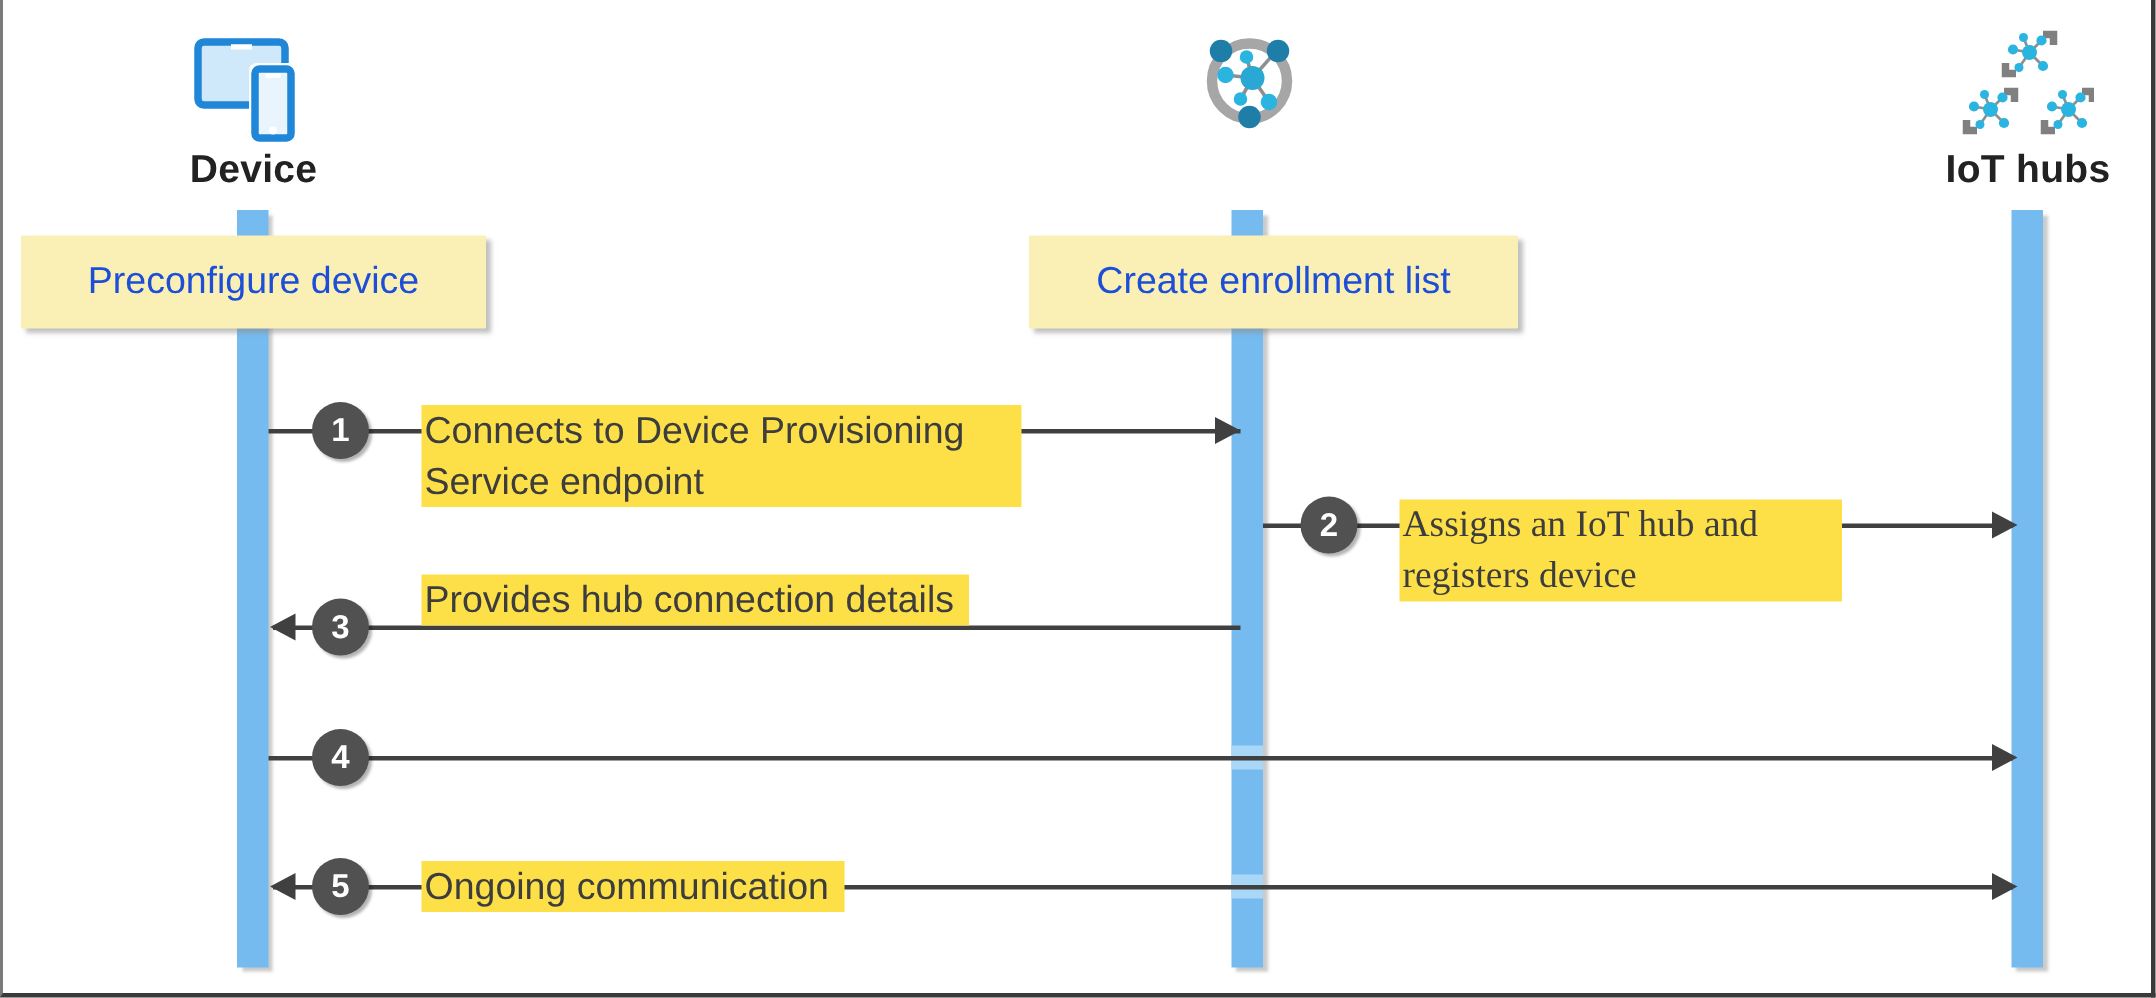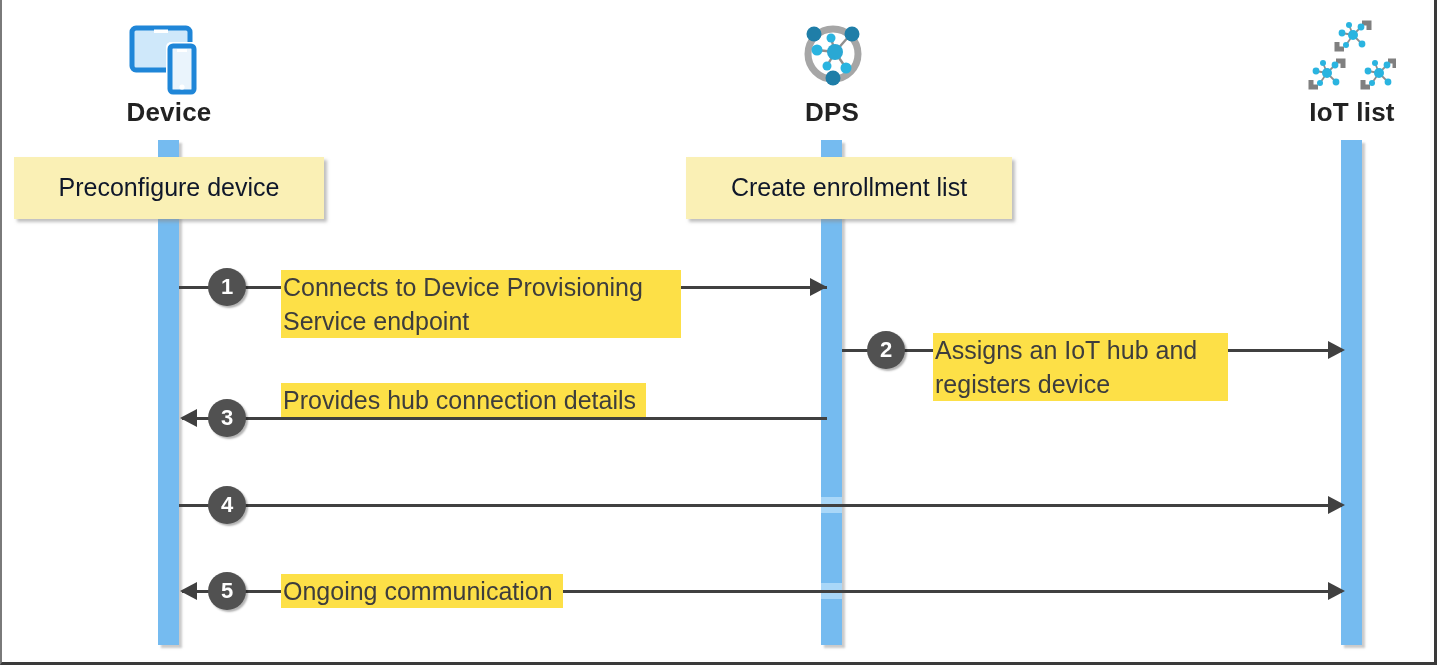--- a/index.html
+++ b/index.html
@@ -13,21 +13,21 @@
     text-align:center; letter-spacing:0.2px;
   }
   .lifeline {
     position:absolute; top:140px; width:21px; height:505px; background:#75BBF0;
     box-shadow:3px 3px 2px rgba(150,150,150,0.5); z-index:1;
   }
   .cross-highlight { position:absolute; width:21px; height:16px; background:#A9D7F8; z-index:2; }
   .note {
     position:absolute; top:157px; height:62px; background:#FAF0B5;
     box-shadow:3px 3px 3px rgba(140,140,140,0.55); z-index:3;
-    font-size:25px; color:#0f172a; text-align:center; line-height:60px;
+    font-size:25px; color:#1d4ed8; text-align:center; line-height:60px;
   }
   .msg-line { position:absolute; height:3px; background:#404040; z-index:4; }
   .arrow-right {
     position:absolute; width:0; height:0; z-index:4;
     border-top:9px solid transparent; border-bottom:9px solid transparent; border-left:17px solid #404040;
   }
   .arrow-left {
     position:absolute; width:0; height:0; z-index:4;
     border-top:9px solid transparent; border-bottom:9px solid transparent; border-right:17px solid #404040;
   }
@@ -131,41 +131,40 @@
           <circle cx="8" cy="13" r="3.4" fill="#2AB4E0"></circle>
         <circle cx="15" cy="5" r="3" fill="#2AB4E0"></circle>
           <circle cx="12" cy="25" r="3" fill="#2AB4E0"></circle>
         <circle cx="28" cy="24" r="3.4" fill="#2AB4E0"></circle>
           <circle cx="27" cy="7" r="3.4" fill="#2AB4E0"></circle>
       </g>
     </svg>
   </div>
 
   <div class="actor-label" style="left:92px;  width:150px;">Device</div>
-  <div class="actor-label" style="left:755px; width:150px;">DPS</div>
-  <div class="actor-label" style="left:1275px;width:150px;">IoT list</div>
+  <div class="actor-label" style="left:1275px;width:150px;">IoT hubs</div>
 
   <div class="lifeline" style="left:156px;"></div>
   <div class="lifeline" style="left:819px;"></div>
   <div class="lifeline" style="left:1339px;"></div>
 
   <div class="cross-highlight" style="left:819px; top:497px;"></div>
   <div class="cross-highlight" style="left:819px; top:583px;"></div>
 
   <div class="note" style="left:12px;  width:310px;">Preconfigure device</div>
   <div class="note" style="left:684px; width:326px;">Create enrollment list</div>
 
   <div class="msg-line" style="left:177px; top:286px; width:648px;"></div>
   <div class="arrow-right" style="left:808px; top:278px;"></div>
   <div class="msg-text" style="left:279px; top:270px; width:400px;">Connects to Device Provisioning Service endpoint</div>
   <div class="step-circle" style="left:206px; top:268px;">1</div>
 
   <div class="msg-line" style="left:840px; top:349px; width:500px;"></div>
   <div class="arrow-right" style="left:1326px; top:341px;"></div>
-  <div class="msg-text" style="left:931px; top:333px; width:295px;">Assigns an IoT hub and registers device</div>
+  <div class="msg-text" style="left:931px; top:333px; width:295px;font-family:Liberation Serif, serif;">Assigns an IoT hub and registers device</div>
   <div class="step-circle" style="left:865px; top:331px;">2</div>
 
   <div class="msg-line" style="left:180px; top:417px; width:645px;"></div>
   <div class="arrow-left" style="left:178px; top:409px;"></div>
   <div class="msg-text nowrap" style="left:279px; top:383px;">Provides hub connection details</div>
   <div class="step-circle" style="left:206px; top:399px;">3</div>
 
   <div class="msg-line" style="left:177px; top:504px; width:1163px;"></div>
   <div class="arrow-right" style="left:1326px; top:496px;"></div>
   <div class="step-circle" style="left:206px; top:486px;">4</div>

